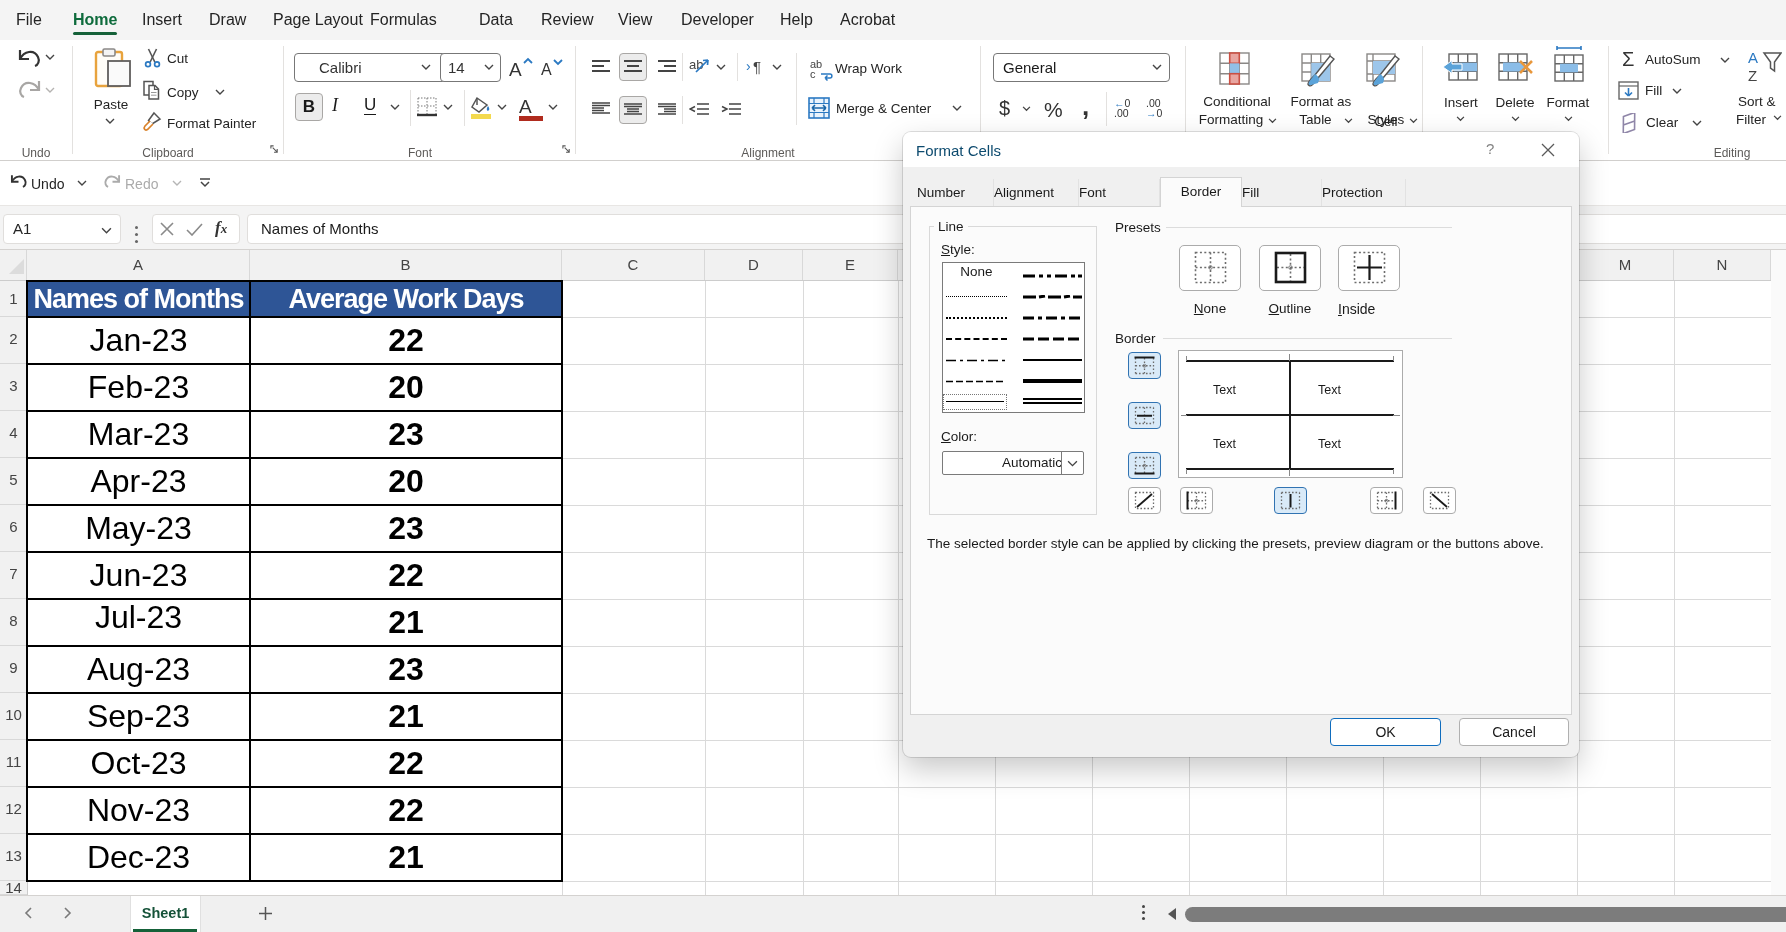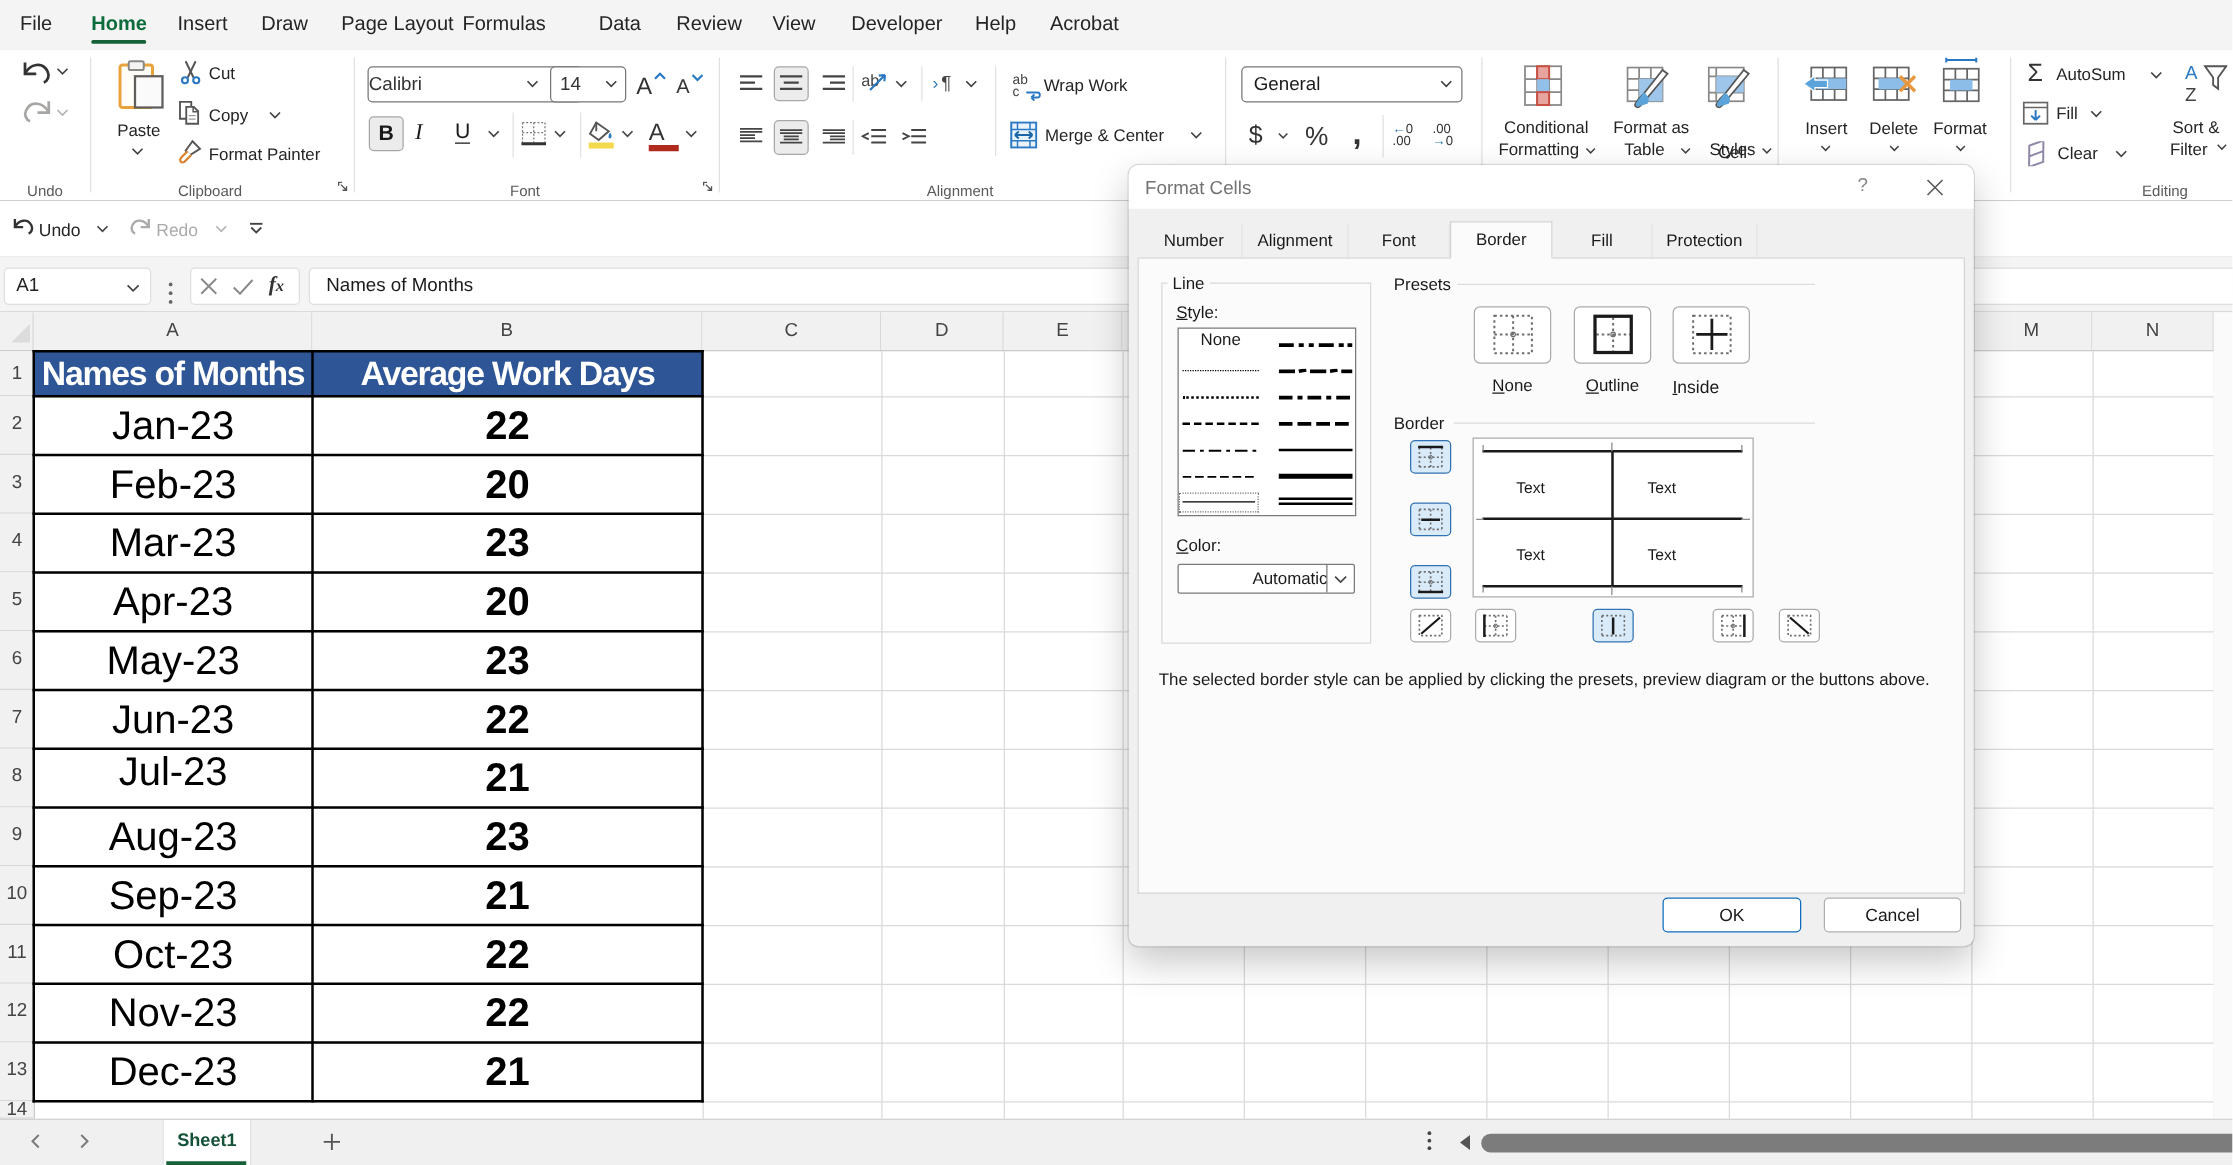--- a/index.html
+++ b/index.html
@@ -24,21 +24,21 @@
 #sheet { position:absolute; left:0; top:250px; width:1786px; height:645px; background:#fff; }
 .colhdr { position:absolute; top:0; height:31px; background:#f1f1f1; border-right:1px solid #d8d8d8; font-size:15px; color:#444; text-align:center; line-height:30px; }
 .rowhdr { position:absolute; left:0; width:27px; background:#f1f1f1; border-bottom:1px solid #d8d8d8; font-size:15px; color:#444; text-align:center; }
 .vline { position:absolute; width:1px; background:#dadada; }
 .hline { position:absolute; height:1px; background:#dadada; }
 
 .tcell { position:absolute; display:flex; align-items:center; justify-content:center; }
 
 #tabbar { position:absolute; left:0; top:895px; width:1786px; height:37px; background:#f0f0f0; border-top:1px solid #d4d2d0; }
 
-.dtab { top:47px; height:27px; text-align:center; line-height:27px; font-size:13.5px; color:#1a1a1a; border-right:1px solid #e2e2e2; }
+.dtab { top:47px; height:27px; text-align:left; line-height:27px; font-size:13.5px; color:#1a1a1a; border-right:1px solid #e2e2e2; }
 .pbtn { position:absolute; width:62px; height:46px; background:#fff; border:1px solid #ababab; border-radius:5px; }
 .bbtn { position:absolute; width:33px; height:27px; background:#fff; border:1px solid #ababab; border-radius:4px; }
 .bsel { background:#d9eaf8; border:1px solid #3173b2; }
 .ptext { font-size:12.5px; color:#1a1a1a; }
 #dlg { position:absolute; left:903px; top:132px; width:676px; height:625px; background:#f0f0f0; border-radius:8px; box-shadow:0 12px 30px rgba(0,0,0,0.22), 0 0 0 1px rgba(0,0,0,0.12); }
 </style>
 </head>
 <body>
 <div id="menubar">
   <div class="mtab" style="left:16px;">File</div>
@@ -106,21 +106,21 @@
     <path d="M12 2 L18 8 L10 13 L6.5 9.5 Z" fill="#fff" stroke="#555" stroke-width="1.5"></path>
     <path d="M8 10 L3 15 C1 17.5 3 20 5.5 18.5 L11 13" fill="#fff" stroke="#d9822b" stroke-width="1.7"></path>
   </svg>
   <div class="abs rlabel" style="left:167px;top:76px;">Format Painter</div>
   <div class="glabel" style="left:68px;">Clipboard</div>
   <svg class="launch" style="left:270px;top:105px;" width="10" height="10" viewBox="0 0 10 10">
       <path d="M1 4 V1 H4 M3 3 L8 8 M8 4.5 V8 H4.5" fill="none" stroke="#555" stroke-width="1.2"></path>
     </svg>
   <div class="gdiv" style="left:283px;"></div>
 
-  <div class="abs" style="left:294px;top:13px;width:172px;height:29px;background:#fff;border:1px solid #777;border-radius:4px;font-size:15px;color:#333;line-height:27px;padding-left:0;">Calibri</div>
+  <div class="abs" style="left:294px;top:13px;width:172px;height:29px;background:#fff;border:1px solid #777;border-radius:4px;font-size:15px;color:#333;line-height:27px;padding-left:24px;">Calibri</div>
   <svg class="abs" style="left:421px;top:24px;" width="10" height="7" viewBox="0 0 10 7">
       <path d="M1 1 L5 5 L9 1" fill="none" stroke="#444" stroke-width="1.4"></path>
     </svg>
   <div class="abs" style="left:440px;top:13px;width:61px;height:29px;background:#fff;border:1px solid #777;border-radius:4px;font-size:15px;color:#333;line-height:27px;padding-left:7px;">14</div>
   <svg class="abs" style="left:484px;top:24px;" width="10" height="7" viewBox="0 0 10 7">
       <path d="M1 1 L5 5 L9 1" fill="none" stroke="#444" stroke-width="1.4"></path>
     </svg>
   <div class="abs" style="left:509px;top:19px;font-size:19px;color:#333;">A</div>
   <svg class="abs" style="left:522px;top:17px;" width="12" height="8" viewBox="0 0 12 8">
       <path d="M2 6 L6 2 L10 6" fill="none" stroke="#2b79c2" stroke-width="1.8"></path>
@@ -501,21 +501,21 @@
   <div class="abs" style="left:133px;top:33px;width:64px;height:3px;background:#156139;"></div>
   <svg class="abs" style="left:258px;top:10px;" width="15" height="15" viewBox="0 0 15 15">
       <path d="M7.5 1 V14 M1 7.5 H14" stroke="#555" stroke-width="1.5"></path>
     </svg>
   <div class="abs" style="left:1142px;top:9px;width:3px;height:3px;background:#444;border-radius:50%;box-shadow:0 6px 0 #444, 0 12px 0 #444;"></div>
   <div class="abs" style="left:1168px;top:12px;width:0;height:0;border-top:6px solid transparent;border-bottom:6px solid transparent;border-right:8px solid #555;"></div>
   <div class="abs" style="left:1185px;top:11px;width:601px;height:15px;background:#7c7c7c;border-radius:8px 0 0 8px;"></div>
 </div>
 <div id="dlg">
   <div class="abs" style="left:0;top:0;width:676px;height:35px;background:#fff;border-radius:8px 8px 0 0;"></div>
-  <div class="abs" style="left:13px;top:10px;font-size:15px;color:#737373;">Format Cells</div>
+  <div class="abs" style="left:13px;top:10px;font-size:15px;color:#0c4a6e;">Format Cells</div>
   <div class="abs" style="left:583px;top:8px;font-size:15px;color:#848484;">?</div>
   <svg class="abs" style="left:638px;top:11px;" width="14" height="14" viewBox="0 0 14 14">
       <path d="M1 1 L13 13 M13 1 L1 13" stroke="#5a5a5a" stroke-width="1.3"></path>
     </svg>
 
   <div class="abs" style="left:7px;top:74px;width:662px;height:1px;background:#d4d4d4;"></div>
   <div class="abs dtab" style="left:14px;width:77px;">Number</div>
   <div class="abs dtab" style="left:91px;width:85px;">Alignment</div>
   <div class="abs dtab" style="left:176px;width:81px;">Font</div>
   <div class="abs" style="left:257px;top:45px;width:82px;height:30px;background:#fbfbfb;border:1px solid #d4d4d4;border-bottom:none;text-align:center;line-height:28px;font-size:13.5px;color:#1a1a1a;">Border</div>

